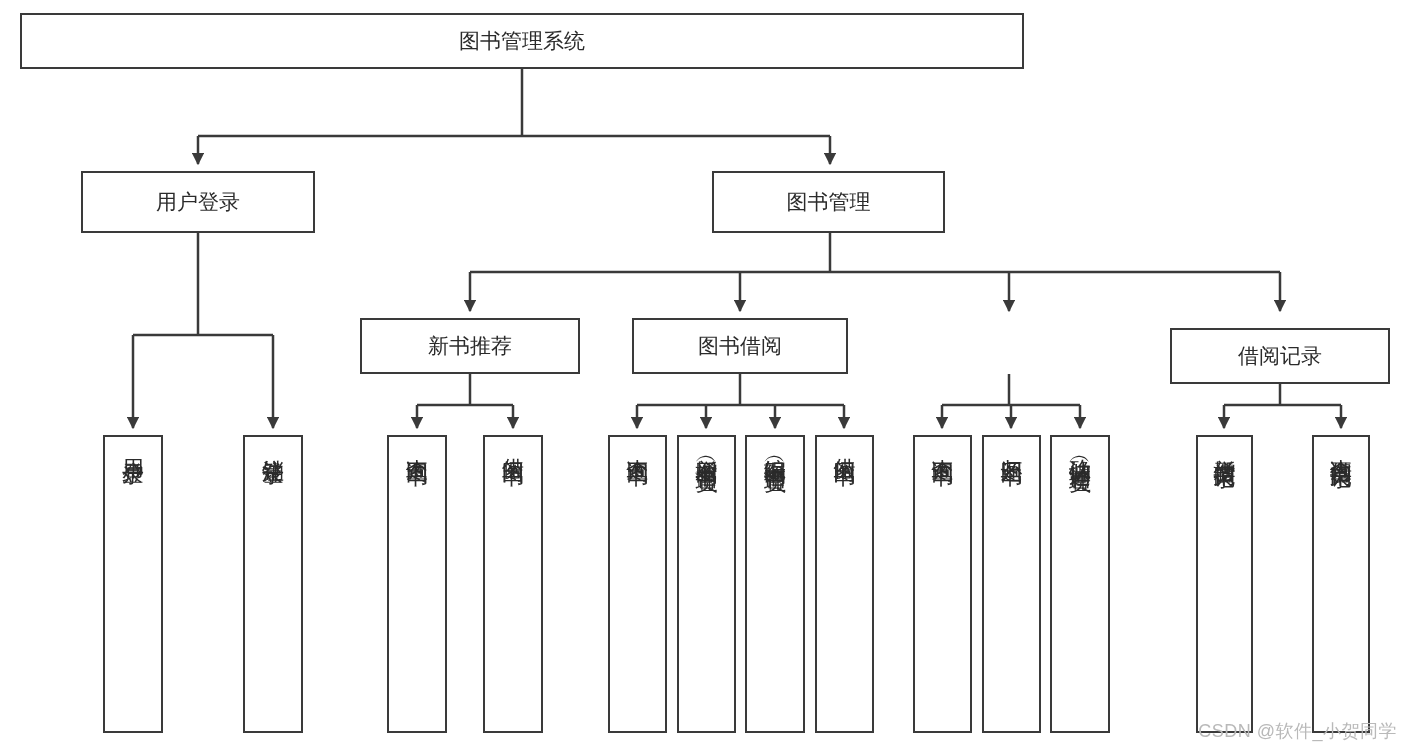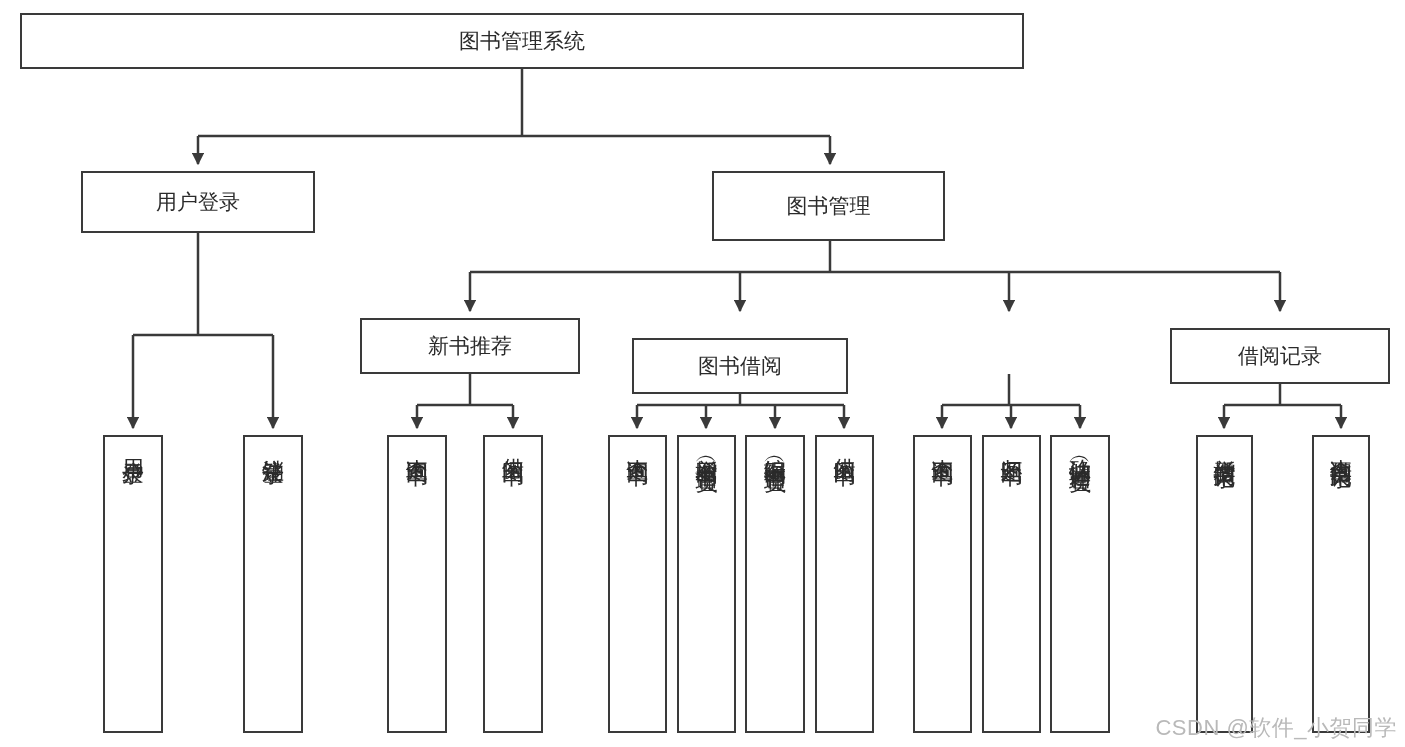--- a/index.html
+++ b/index.html
@@ -52,21 +52,21 @@
   }
   .node.vert .vtext {
     writing-mode: vertical-rl;
     text-orientation: upright;
     display: block;
   }
   #watermark {
     position: absolute;
     right: 8px;
     bottom: 4px;
-    font-size: 22px;
+    font-size: 18px;
     color: #b9b9b9;
     letter-spacing: 0.5px;
     white-space: nowrap;
   }
 </style>
 </head>
 <body>
 
 <div id="canvas" style="background: rgb(255, 255, 255);">
 
@@ -120,28 +120,28 @@
     </g>
   </svg>
 
   <div class="node horiz" style="left: 20px; top: 13px; width: 1004px; height: 56px; border-color: rgb(58, 58, 58); color: rgb(43, 43, 43);">
     <span>图书管理系统</span>
   </div>
 
   <div class="node horiz" style="left: 81px; top: 171px; width: 234px; height: 62px; border-color: rgb(58, 58, 58); color: rgb(43, 43, 43);">
     <span>用户登录</span>
   </div>
-  <div class="node horiz" style="left: 712px; top: 171px; width: 233px; height: 70px; border-color: rgb(58, 58, 58); color: rgb(43, 43, 43);">
+  <div class="node horiz" style="left: 712px; top: 171px; width: 233px; height: 62px; border-color: rgb(58, 58, 58); color: rgb(43, 43, 43);">
     <span>图书管理</span>
   </div>
 
   <div class="node horiz" style="left: 360px; top: 318px; width: 220px; height: 56px; border-color: rgb(58, 58, 58); color: rgb(43, 43, 43);">
     <span>新书推荐</span>
   </div>
-  <div class="node horiz" style="left: 632px; top: 318px; width: 216px; height: 56px; border-color: rgb(58, 58, 58); color: rgb(43, 43, 43); margin-top: 20px;">
+  <div class="node horiz" style="left: 632px; top: 318px; width: 216px; height: 56px; border-color: rgb(58, 58, 58); color: rgb(43, 43, 43);">
     <span>图书借阅</span>
   </div>
   <div class="node horiz" style="left: 1170px; top: 328px; width: 220px; height: 56px; border-color: rgb(58, 58, 58); color: rgb(43, 43, 43);">
     <span>借阅记录</span>
   </div>
 
   <div class="node vert" style="left: 103px; top: 435px; width: 60px; height: 298px; border-color: rgb(58, 58, 58); color: rgb(43, 43, 43);">
     <span class="vtext">用户登录</span>
   </div>
   <div class="node vert" style="left: 243px; top: 435px; width: 60px; height: 298px; border-color: rgb(58, 58, 58); color: rgb(43, 43, 43);">

